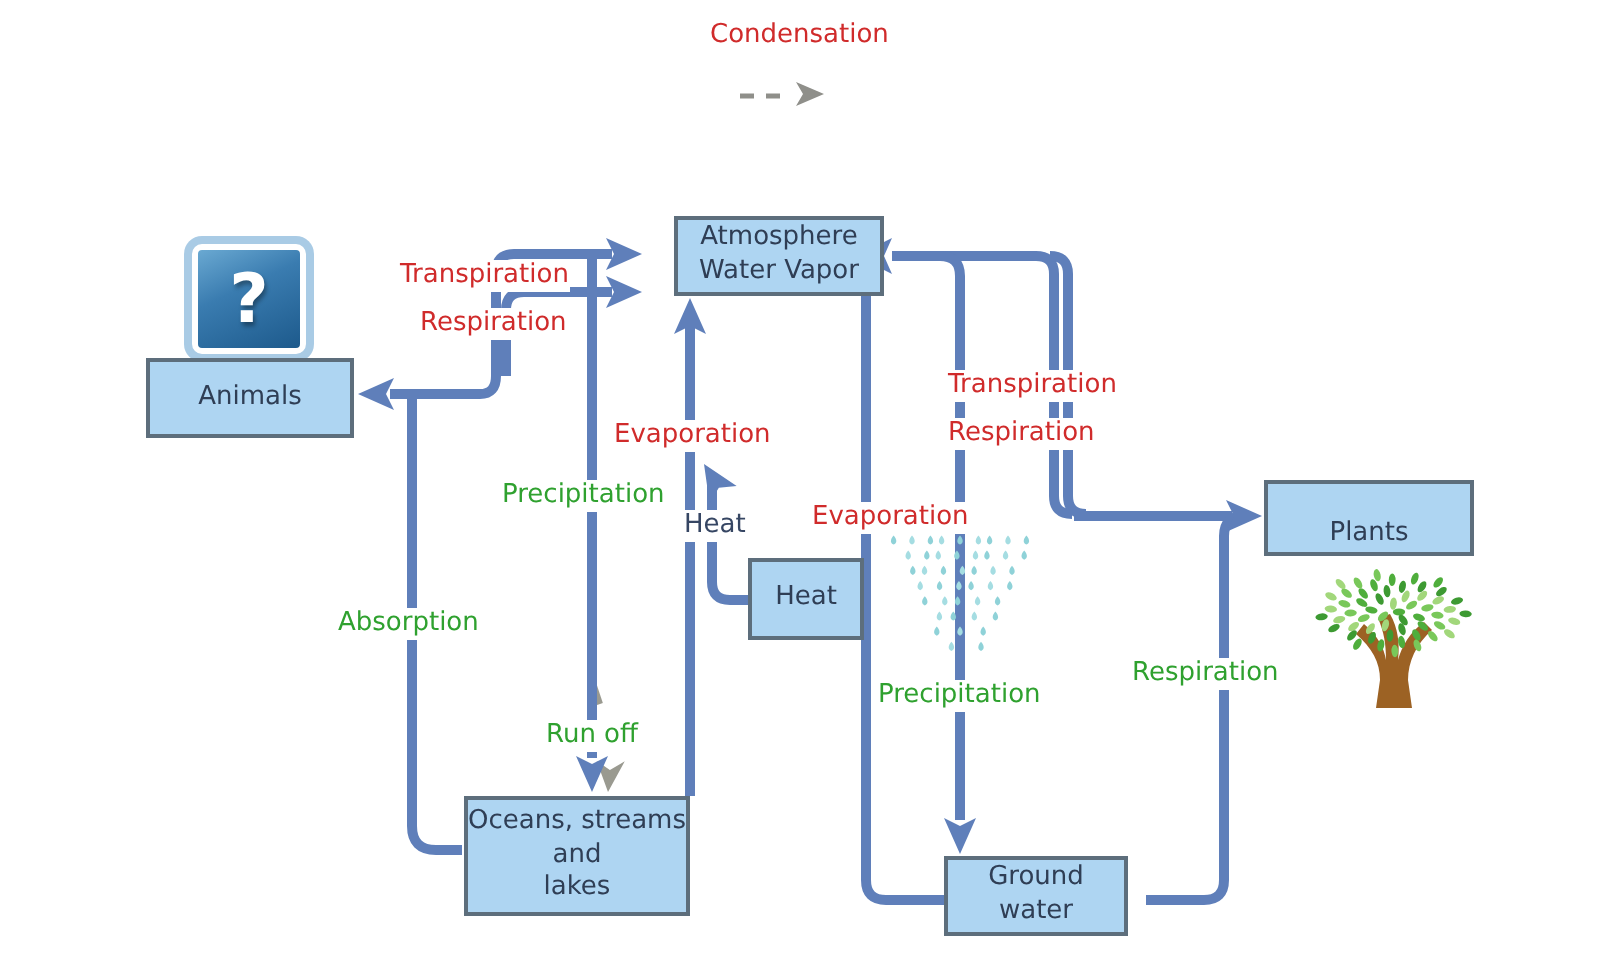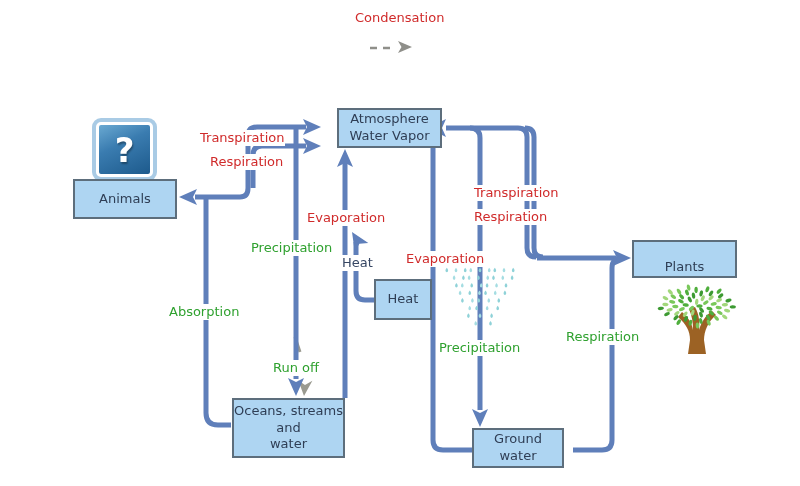--- a/index.html
+++ b/index.html
@@ -212,21 +212,21 @@
   </div>
   <div class="box" style="left:73px;top:179px;width:104px;height:40px;">
     <span>Animals</span>
   </div>
   <div class="box" style="left:374px;top:279px;width:58px;height:41px;">
     <span>Heat</span>
   </div>
   <div class="box" style="left:232px;top:398px;width:113px;height:60px;">
     <div>
       <span style="display:block">Oceans, streams and</span>
-      <span style="display:block">water</span>
+      <span style="display:block">lakes</span>
     </div>
   </div>
   <div class="box" style="left:472px;top:428px;width:92px;height:40px;">
     <span>Ground water</span>
   </div>
   <div class="box" style="left:632px;top:240px;width:105px;height:38px;align-items:flex-end;">
     <span>Plants</span>
   </div>
 
 </div>

